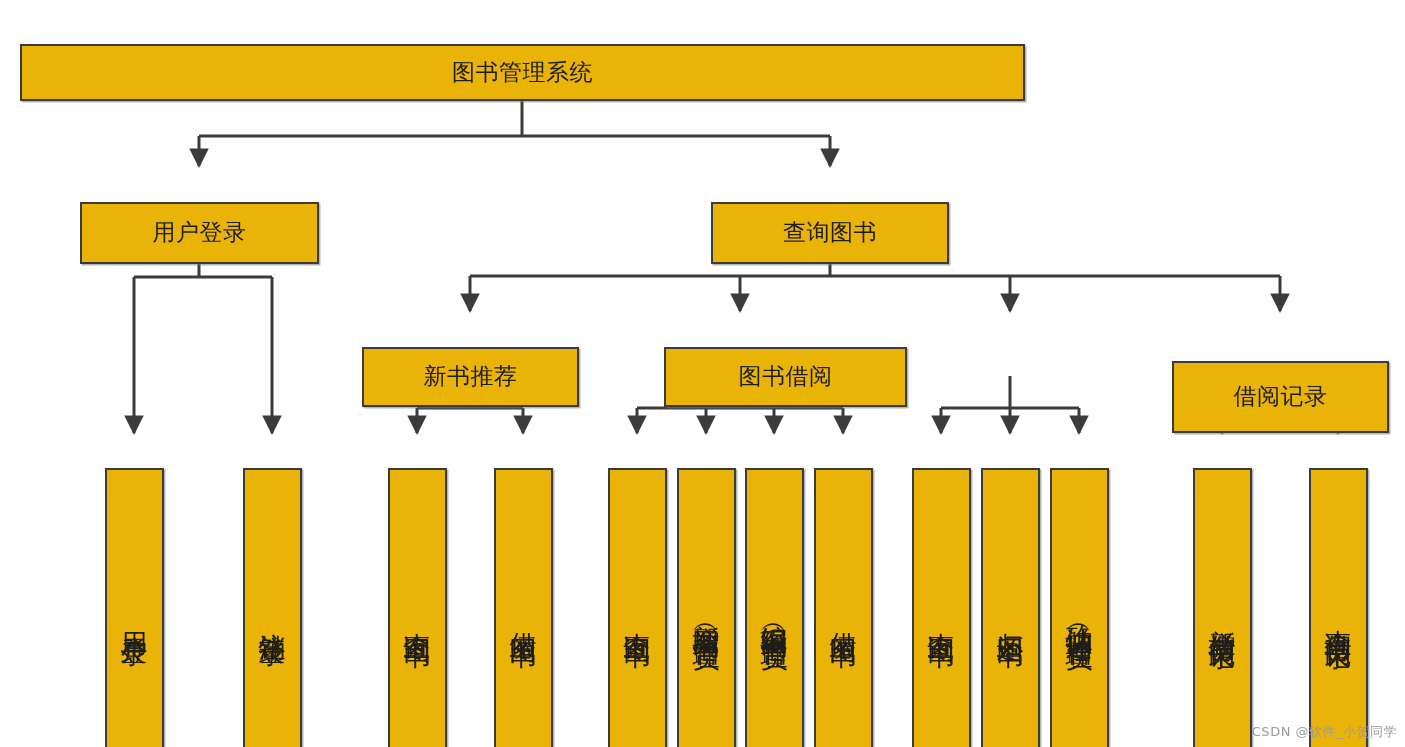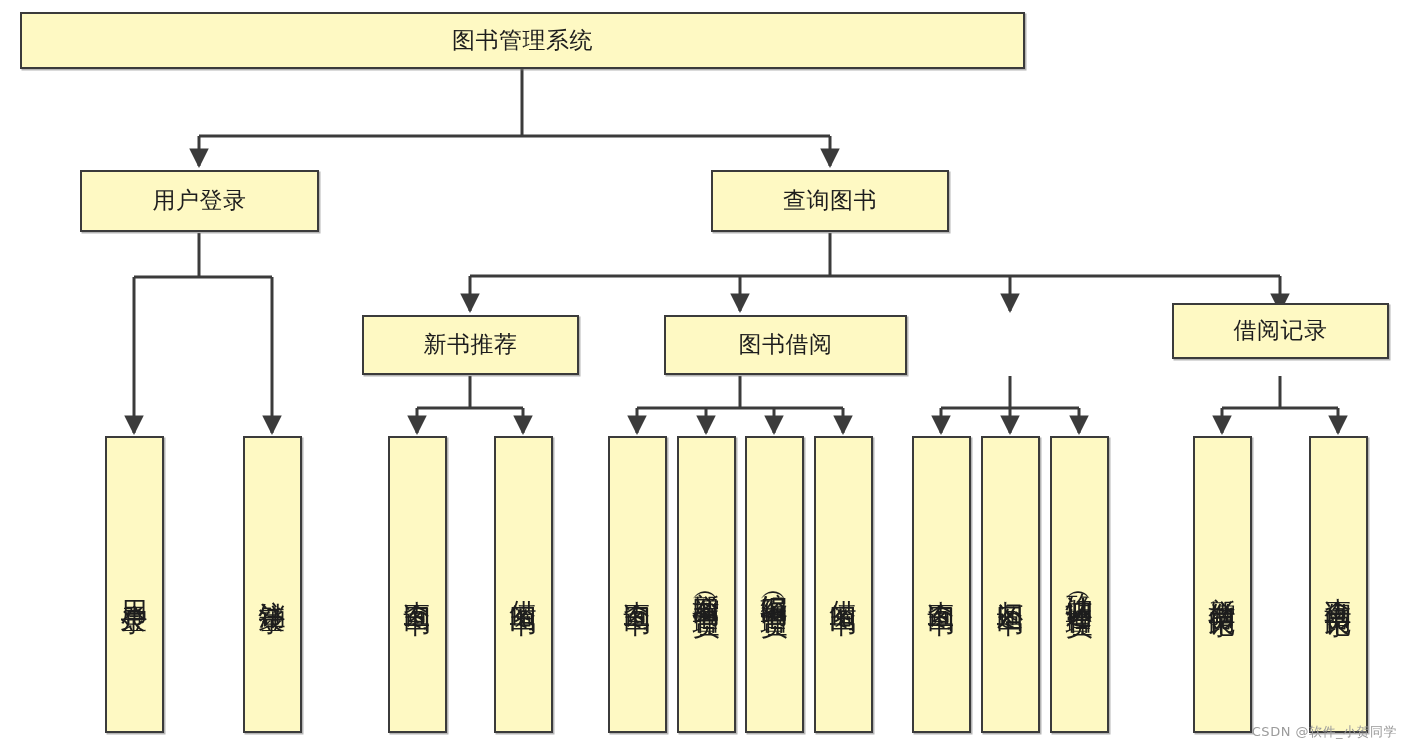--- a/index.html
+++ b/index.html
@@ -21,27 +21,28 @@
     position: absolute;
     left: 0;
     top: 0;
     width: 1405px;
     height: 747px;
     pointer-events: none;
   }
   .node {
     position: absolute;
     box-sizing: border-box;
-    background: #fef9c3;
+    background: #eab308;
     border: 2px solid #3b3b3b;
     box-shadow: 1.5px 1.5px 0 rgba(120,120,120,0.55);
     display: flex;
     align-items: center;
     justify-content: center;
     color: #1d1d1d;
+    margin-top: 32px;
   }
   .node .label {
     text-align: center;
     line-height: 1.12;
     letter-spacing: 0.5px;
     white-space: nowrap;
   }
   .node.horizontal .label {
     font-size: 23px;
   }
@@ -135,21 +136,21 @@
   <div class="node horizontal" style="left:711px; top:170px; width:238px; height:62px;">
     <span class="label">查询图书</span>
   </div>
 
   <div class="node horizontal" style="left:362px; top:315px; width:217px; height:60px;">
     <span class="label">新书推荐</span>
   </div>
   <div class="node horizontal" style="left:664px; top:315px; width:243px; height:60px;">
     <span class="label">图书借阅</span>
   </div>
-  <div class="node horizontal" style="left:1172px; top:303px; width:217px; height:56px;">
+  <div class="node horizontal" style="left:1172px; top:329px; width:217px; height:72px;">
     <span class="label">借阅记录</span>
   </div>
 
   <div class="node vertical" style="left:105px; top:436px; width:59px; height:297px;">
     <span class="label">用户登录</span>
   </div>
   <div class="node vertical" style="left:243px; top:436px; width:59px; height:297px;">
     <span class="label">注销登录</span>
   </div>
 

